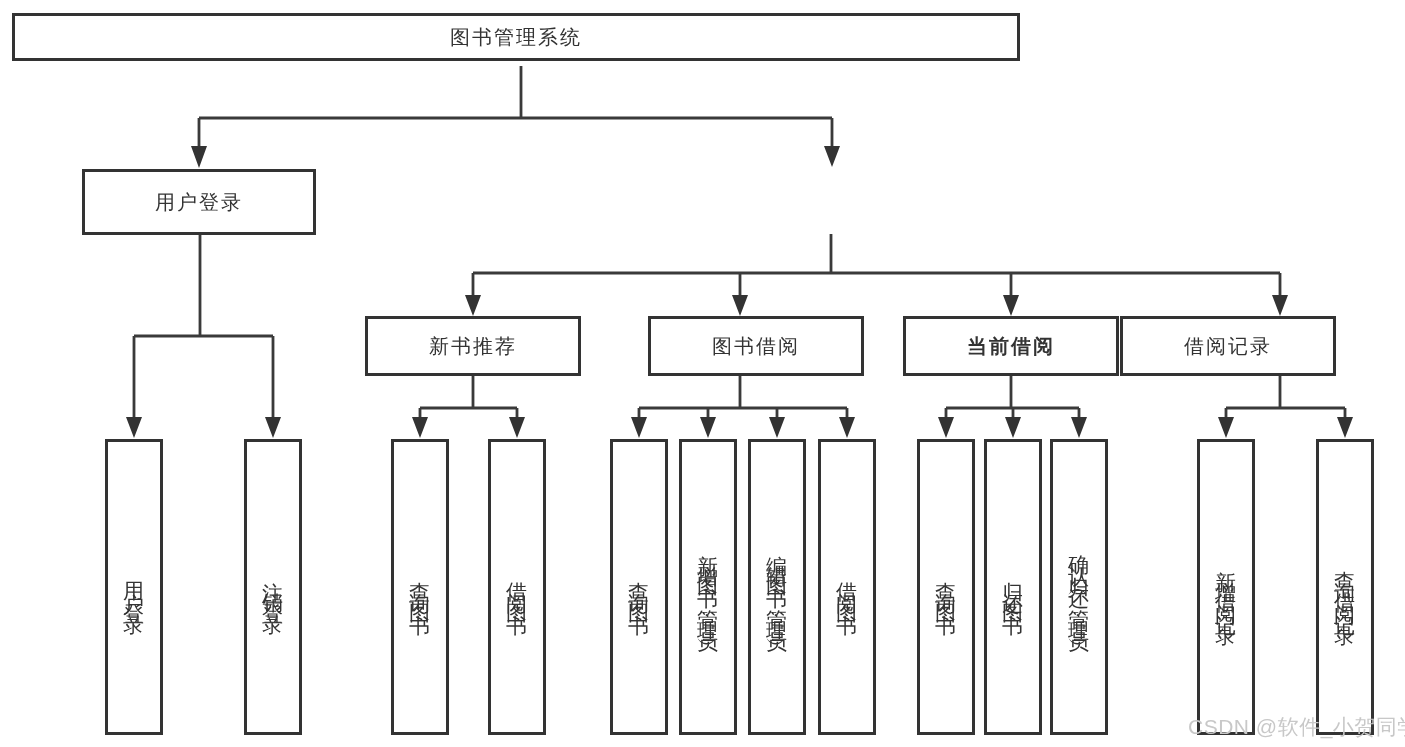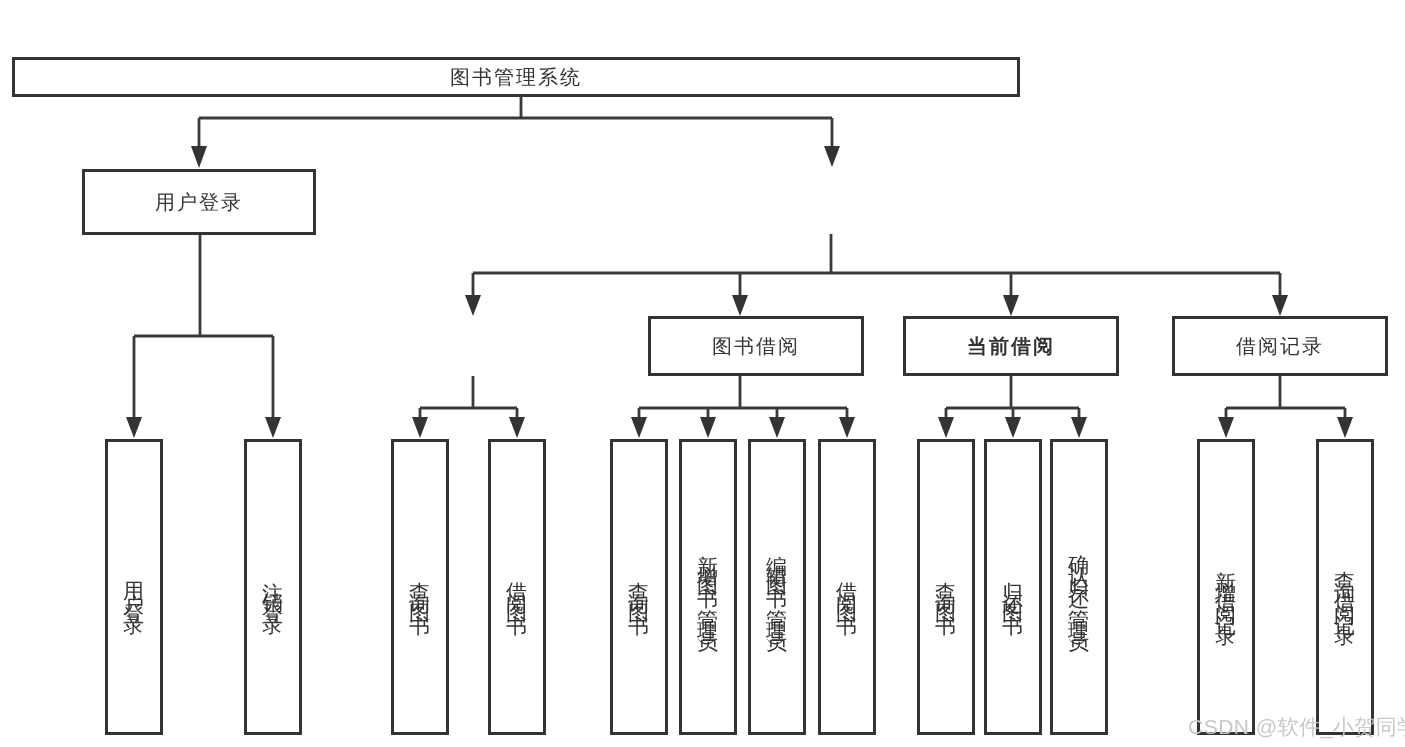--- a/index.html
+++ b/index.html
@@ -77,27 +77,28 @@
       <path d="M412 417 H428 L420 438 Z M509 417 H525 L517 438 Z"></path>
 
       <path d="M631 417 H647 L639 438 Z M700 417 H716 L708 438 Z M769 417 H785 L777 438 Z M839 417 H855 L847 438 Z"></path>
 
       <path d="M938 417 H954 L946 438 Z M1005 417 H1021 L1013 438 Z M1071 417 H1087 L1079 438 Z"></path>
 
       <path d="M1218 417 H1234 L1226 438 Z M1337 417 H1353 L1345 438 Z"></path>
     </g>
   </svg>
 
-  <div class="node hbox" style="left:12px;top:13px;width:1008px;height:40px;margin-top:44px;">图书管理系统</div>
+  <div class="node hbox" style="left:12px;top:13px;width:1008px;height:48px;">图书管理系统</div>
 
   <div class="node hbox" style="left:82px;top:169px;width:234px;height:66px;">用户登录</div>
 
+  <div class="node hbox" style="left:365px;top:316px;width:216px;height:60px;">新书推荐</div>
   <div class="node hbox" style="left:648px;top:316px;width:216px;height:60px;">图书借阅</div>
   <div class="node hbox" style="left:903px;top:316px;width:216px;height:60px;font-weight:bold;">当前借阅</div>
-  <div class="node hbox" style="left:1172px;top:316px;width:216px;height:60px;">借阅记录</div>
+  <div class="node hbox" style="left:1120px;top:316px;width:216px;height:60px;">借阅记录</div>
 
   <div class="node vbox" style="left:105px;top:439px;width:58px;height:296px;">用户登录</div>
   <div class="node vbox" style="left:244px;top:439px;width:58px;height:296px;">注销登录</div>
 
   <div class="node vbox" style="left:391px;top:439px;width:58px;height:296px;">查询图书</div>
   <div class="node vbox" style="left:488px;top:439px;width:58px;height:296px;">借阅图书</div>
 
   <div class="node vbox" style="left:610px;top:439px;width:58px;height:296px;">查询图书</div>
   <div class="node vbox" style="left:679px;top:439px;width:58px;height:296px;">新增图书（管理员）</div>
   <div class="node vbox" style="left:748px;top:439px;width:58px;height:296px;">编辑图书（管理员）</div>

